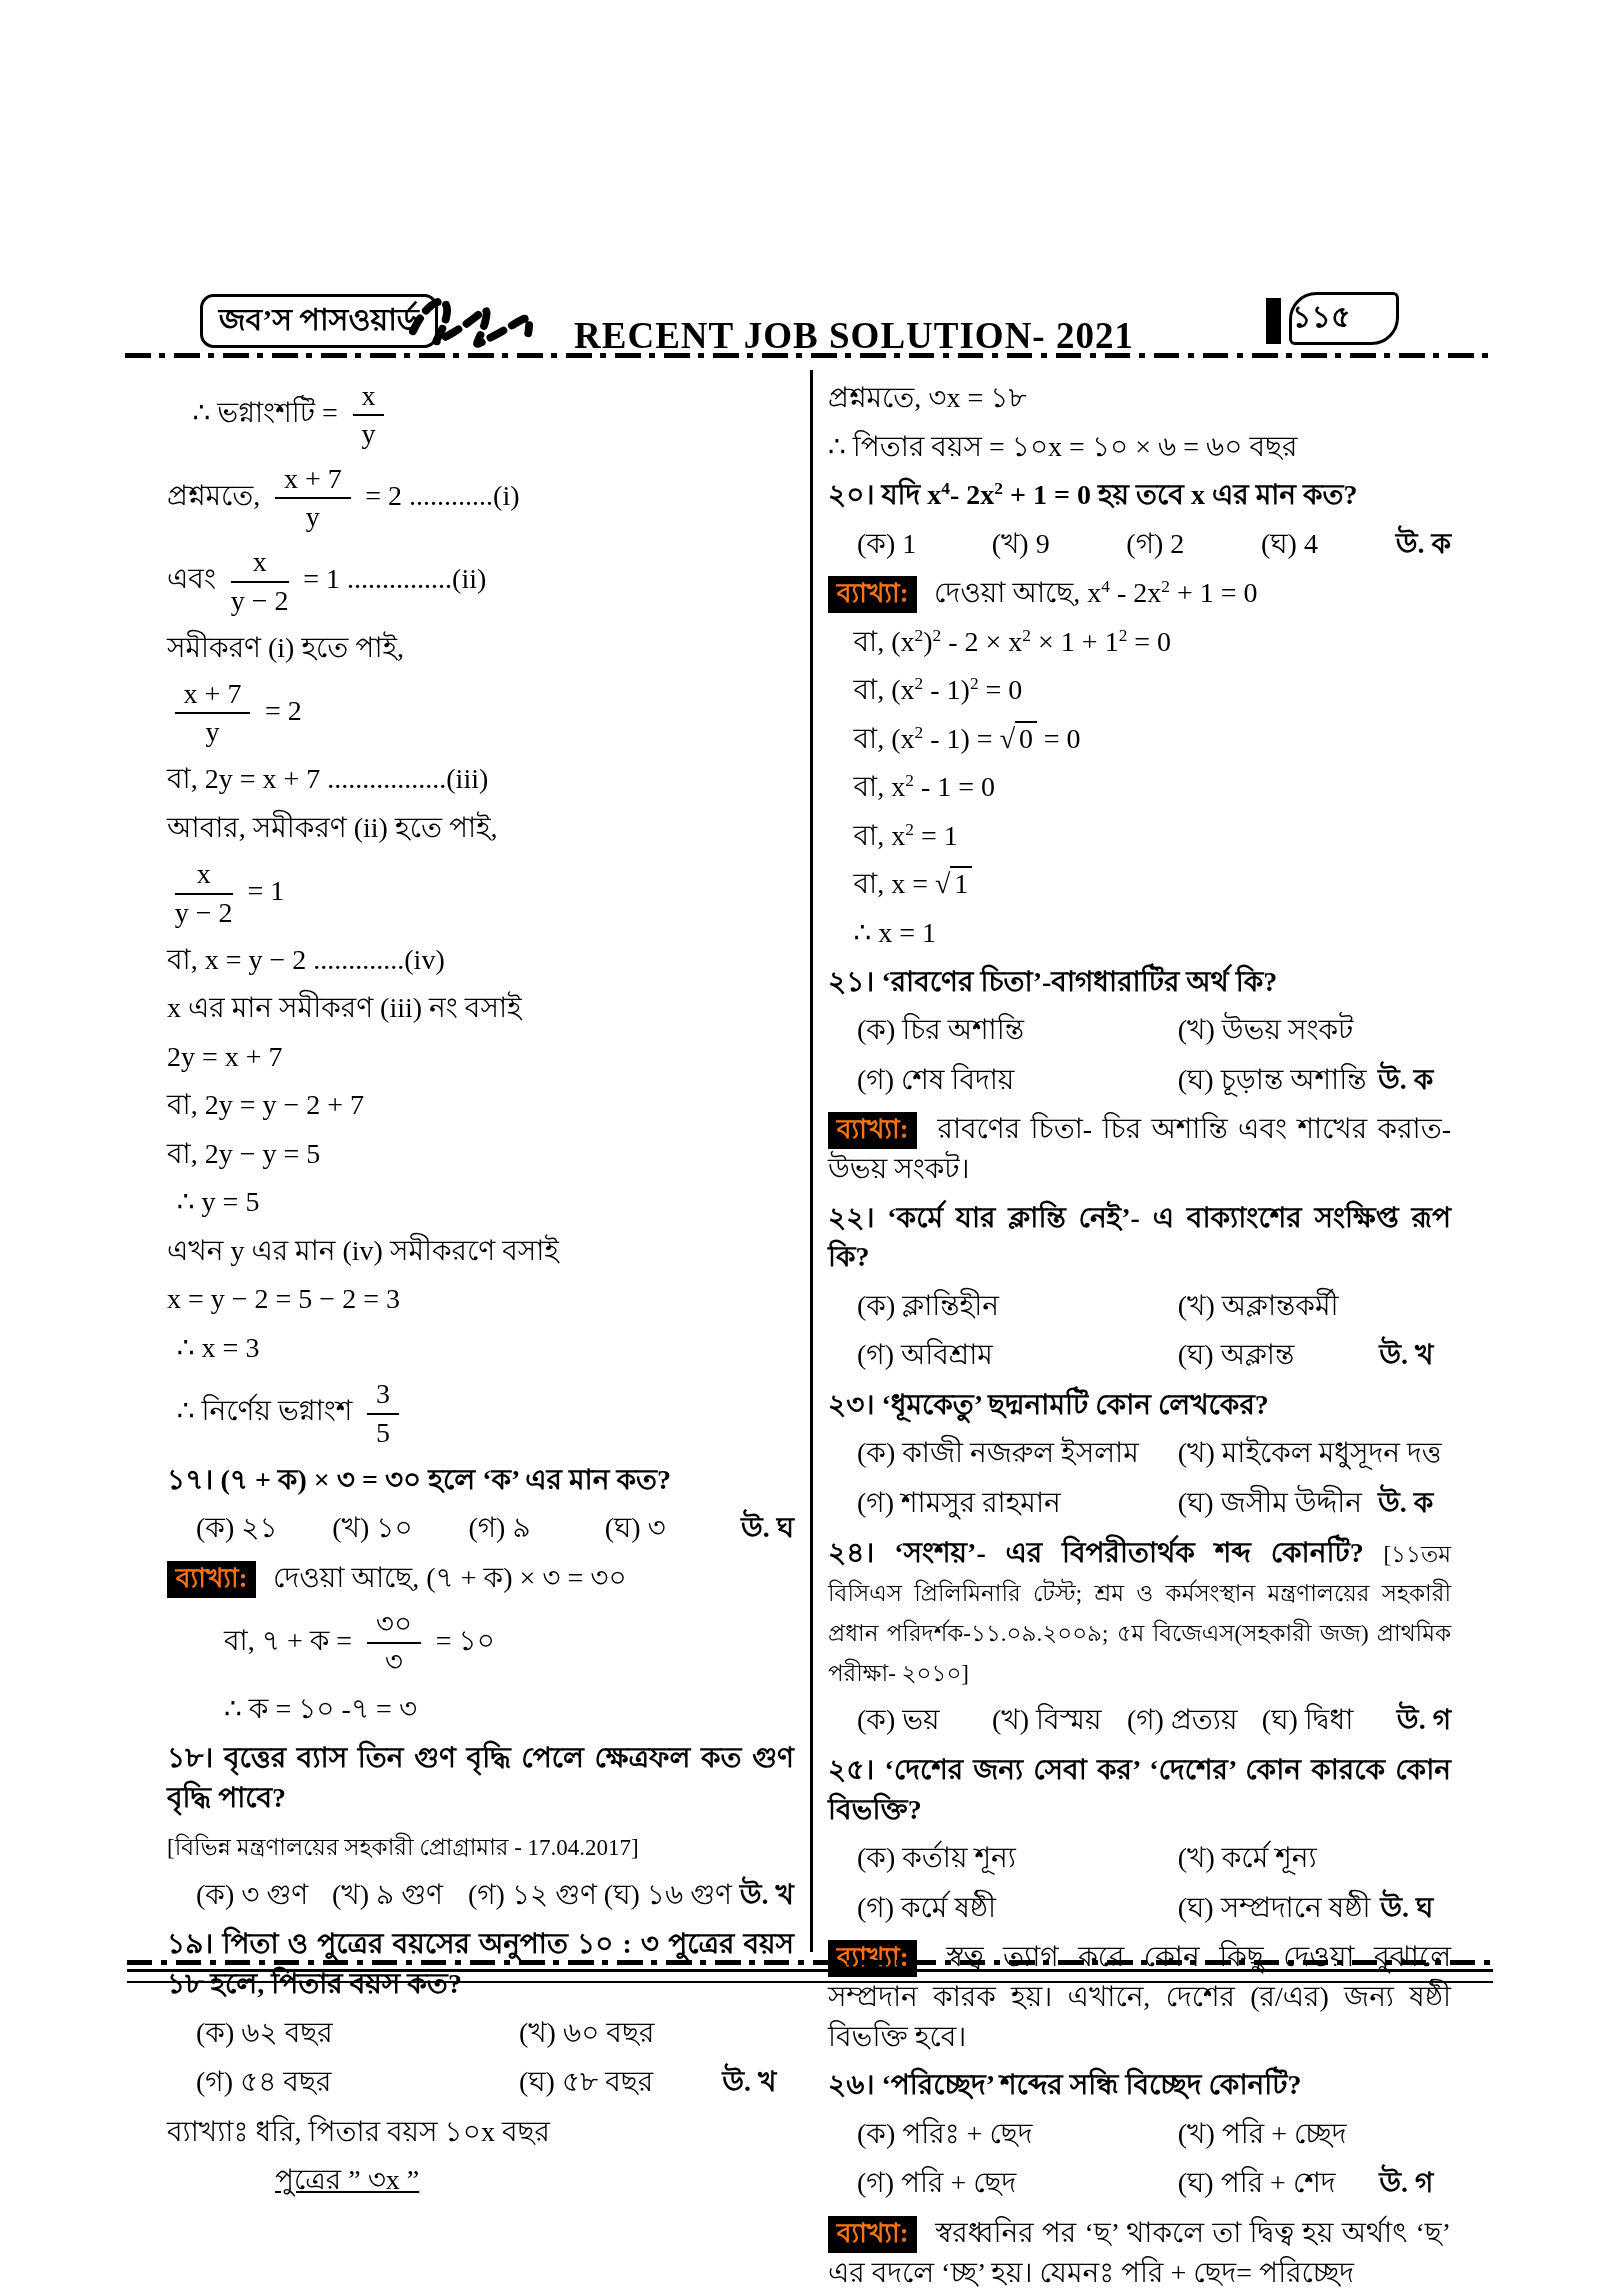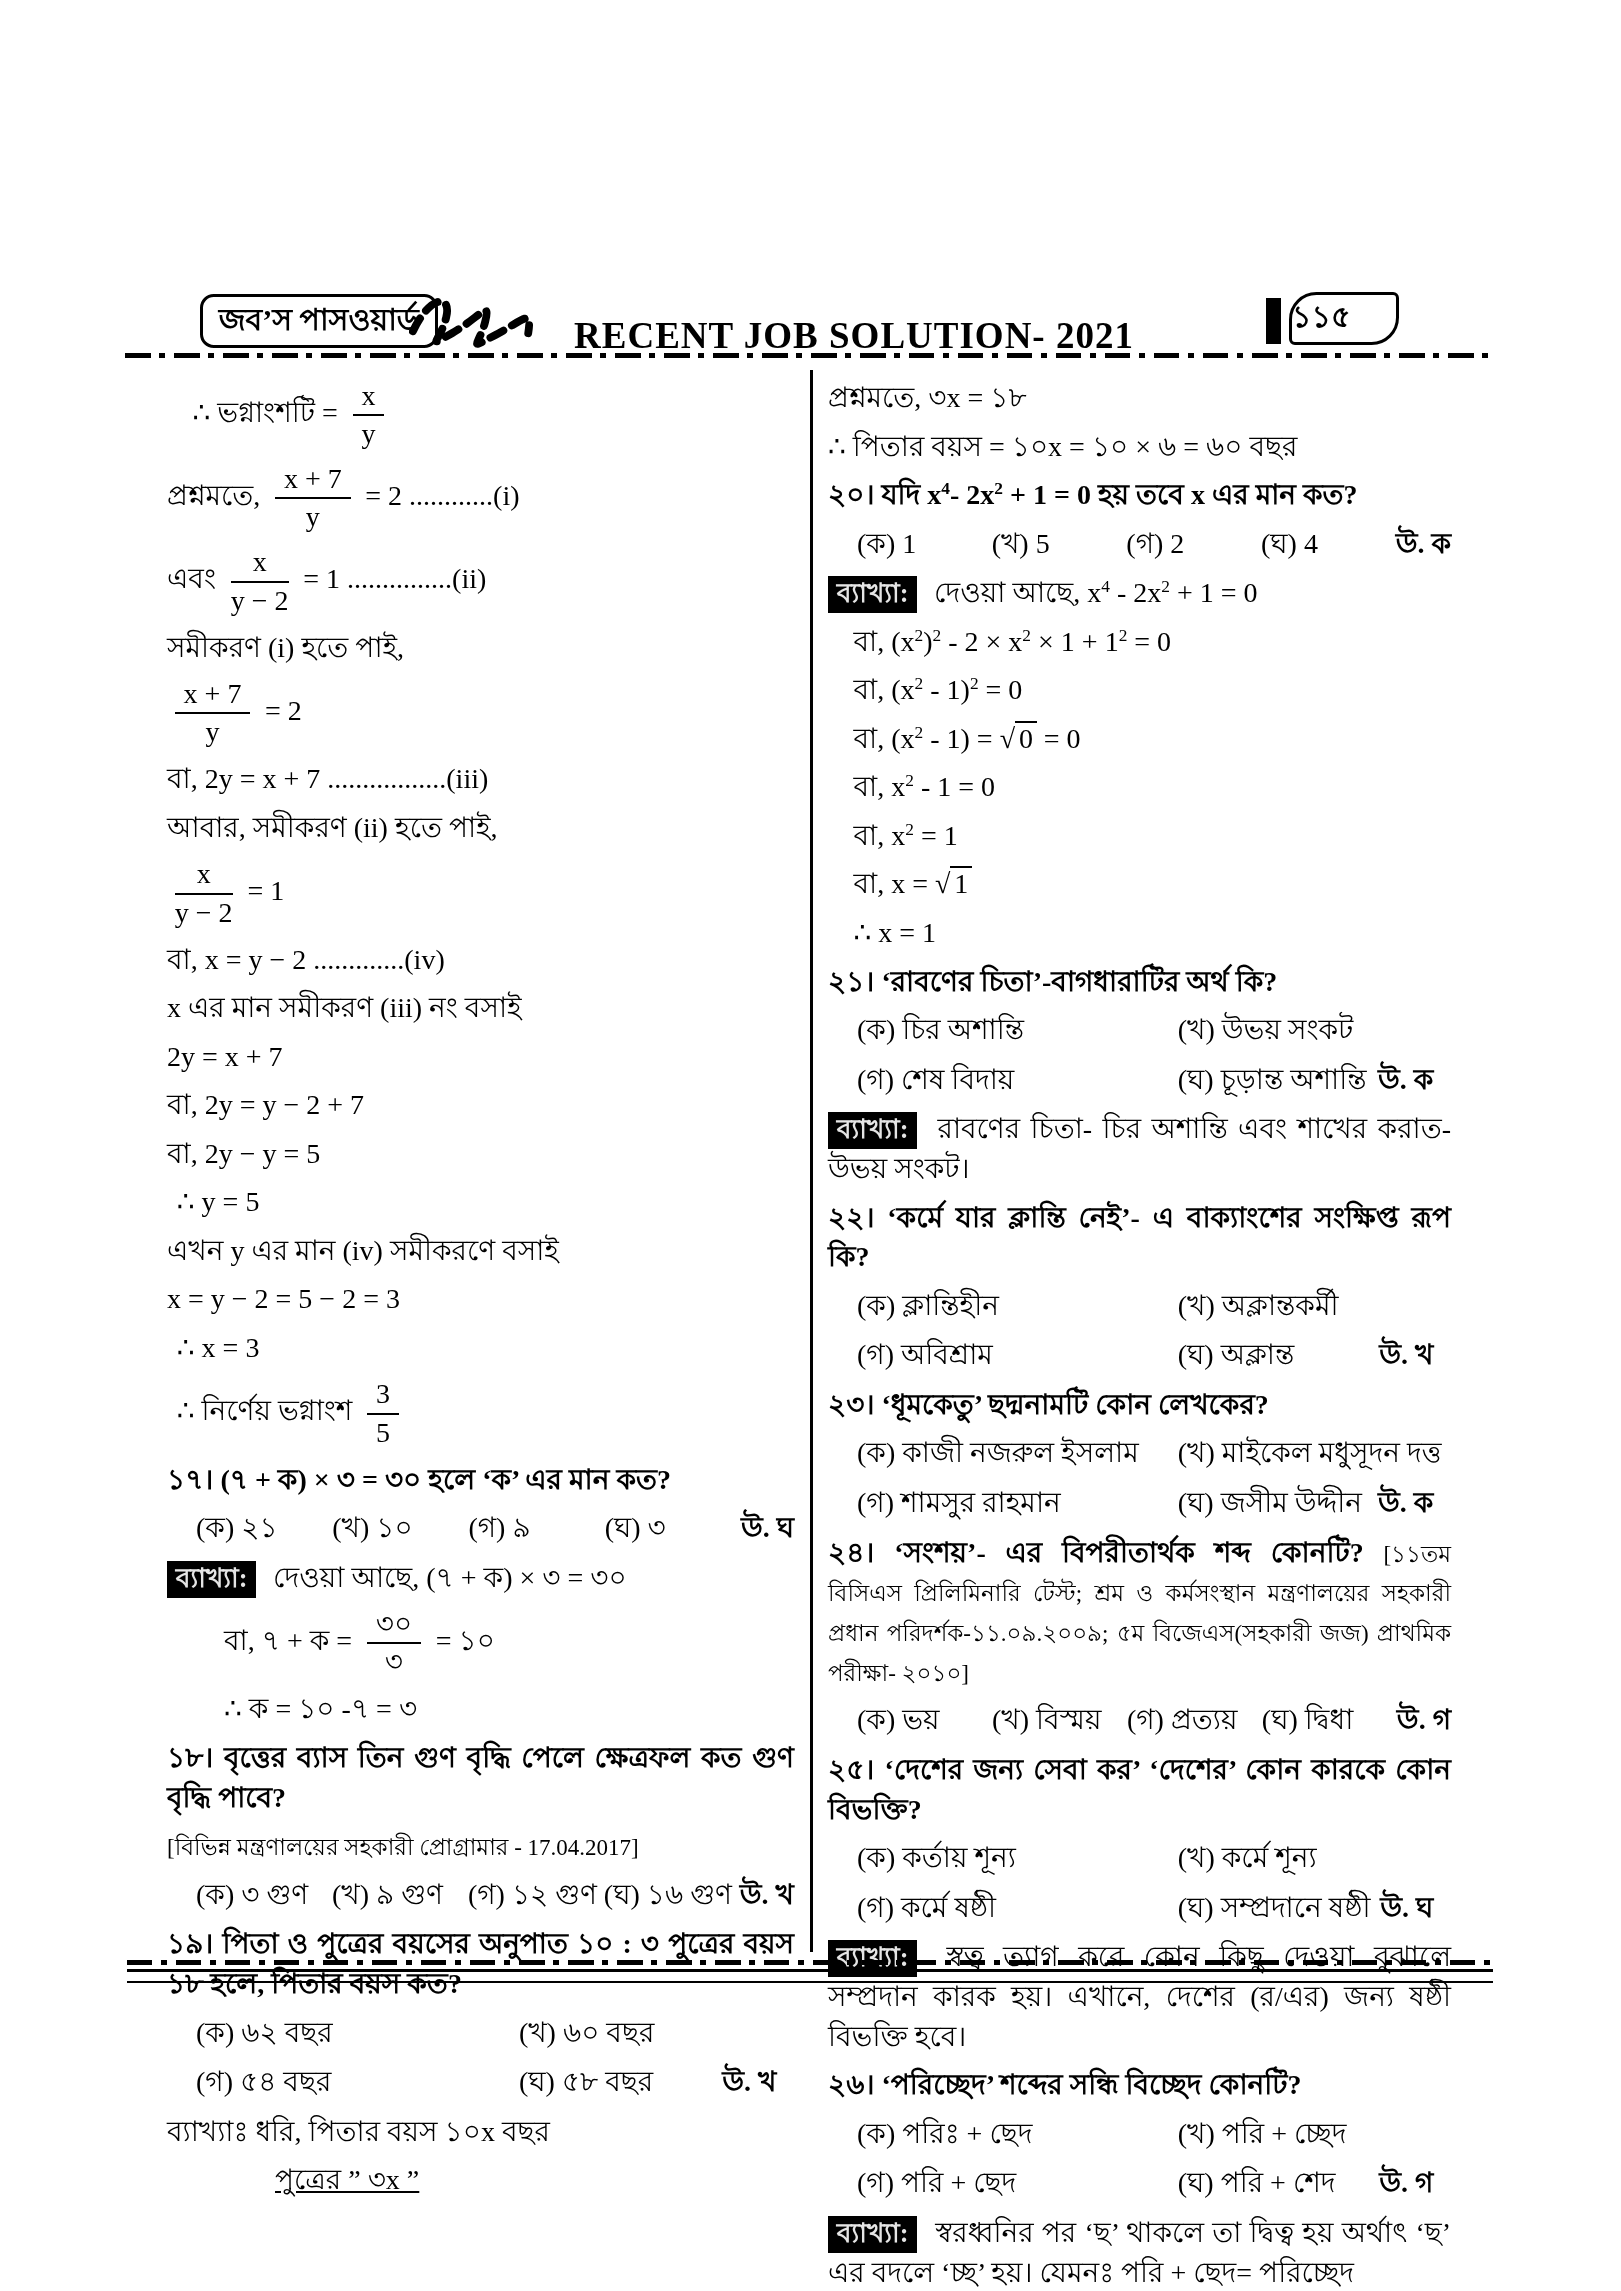--- a/index.html
+++ b/index.html
@@ -45,21 +45,21 @@
   .line.q{font-weight:bold;margin-top:4.9px;text-align:left;}
   .line.just{text-align:justify;}
   .small{font-size:23px;font-weight:normal;}
   sup{font-size:0.62em;line-height:0;}
   .frac{display:inline-block;vertical-align:middle;text-align:center;margin:2px 7.8px;line-height:1.15;}
   .fn{display:block;border-bottom:2.5px solid #000;padding:0 8.8px 2px;}
   .fd{display:block;padding-top:2px;}
   .sqrt{white-space:nowrap;}
   .rad{border-top:2.5px solid #000;padding:0 3.9px;}
   .badge{
-    background:#000;color:#e5e5e5;font-weight:bold;
+    background:#000;color:#f97316;font-weight:bold;
     padding:2px 8.8px 4.9px;margin-right:9.8px;font-size:26.5px;
   }
   .optrow{display:flex;align-items:baseline;padding-left:29px;margin:0 0 9.8px 0;}
   .optrow .opt{white-space:nowrap;}
   .optrow.four .opt{flex:1;}
   .optrow.two .opt:nth-child(1){flex:0 0 54%;}
   .optrow.two .opt:nth-child(2){flex:1;}
   .ans{font-weight:bold;margin-left:auto;white-space:nowrap;}
   .optrow.two .ans{margin-right:17.6px;}
   
@@ -145,21 +145,21 @@
       </div>
       <div class="line"><span>ব্যাখ্যাঃ ধরি, পিতার বয়স ১০x বছর</span></div>
       <div class="line" style="padding-left: 108px; text-decoration: underline;"><span>পুত্রের   ”    ৩x   ”</span></div>
     </div>
   <div class="col col-right">
       <div class="line"><span>প্রশ্নমতে, ৩x = ১৮</span></div>
       <div class="line"><span>∴ পিতার বয়স = ১০x = ১০ × ৬ = ৬০ বছর</span></div>
       <div class="line q"><span>২০। যদি x</span><sup>4</sup><span>- 2x</span><sup>2</sup><span> + 1 = 0 হয় তবে x  এর মান কত?</span></div>
       <div class="optrow four">
         <span class="opt">(ক) 1</span>
-        <span class="opt">(খ) 5</span>
+        <span class="opt">(খ) 9</span>
         <span class="opt">(গ) 2</span>
         <span class="opt">(ঘ) 4</span>
         <span class="ans">উ. ক</span>
       </div>
       <div class="line"><span class="badge">ব্যাখ্যা:</span><span> দেওয়া আছে,  x</span><sup>4</sup><span> - 2x</span><sup>2</sup><span> + 1 = 0</span></div>
       <div class="line" style="padding-left: 25.5px;"><span>বা, (x</span><sup>2</sup><span>)</span><sup>2</sup><span> - 2 × x</span><sup>2</sup><span> × 1 + 1</span><sup>2</sup><span> = 0</span></div>
       <div class="line" style="padding-left: 25.5px;"><span>বা, (x</span><sup>2</sup><span> - 1)</span><sup>2</sup><span> = 0</span></div>
       <div class="line" style="padding-left: 25.5px;"><span>বা, (x</span><sup>2</sup><span> - 1) = </span><span class="sqrt">√<span class="rad">0</span></span><span> = 0</span></div>
       <div class="line" style="padding-left: 25.5px;"><span>বা, x</span><sup>2</sup><span> - 1 = 0</span></div>
       <div class="line" style="padding-left: 25.5px;"><span>বা, x</span><sup>2</sup><span> = 1</span></div>

